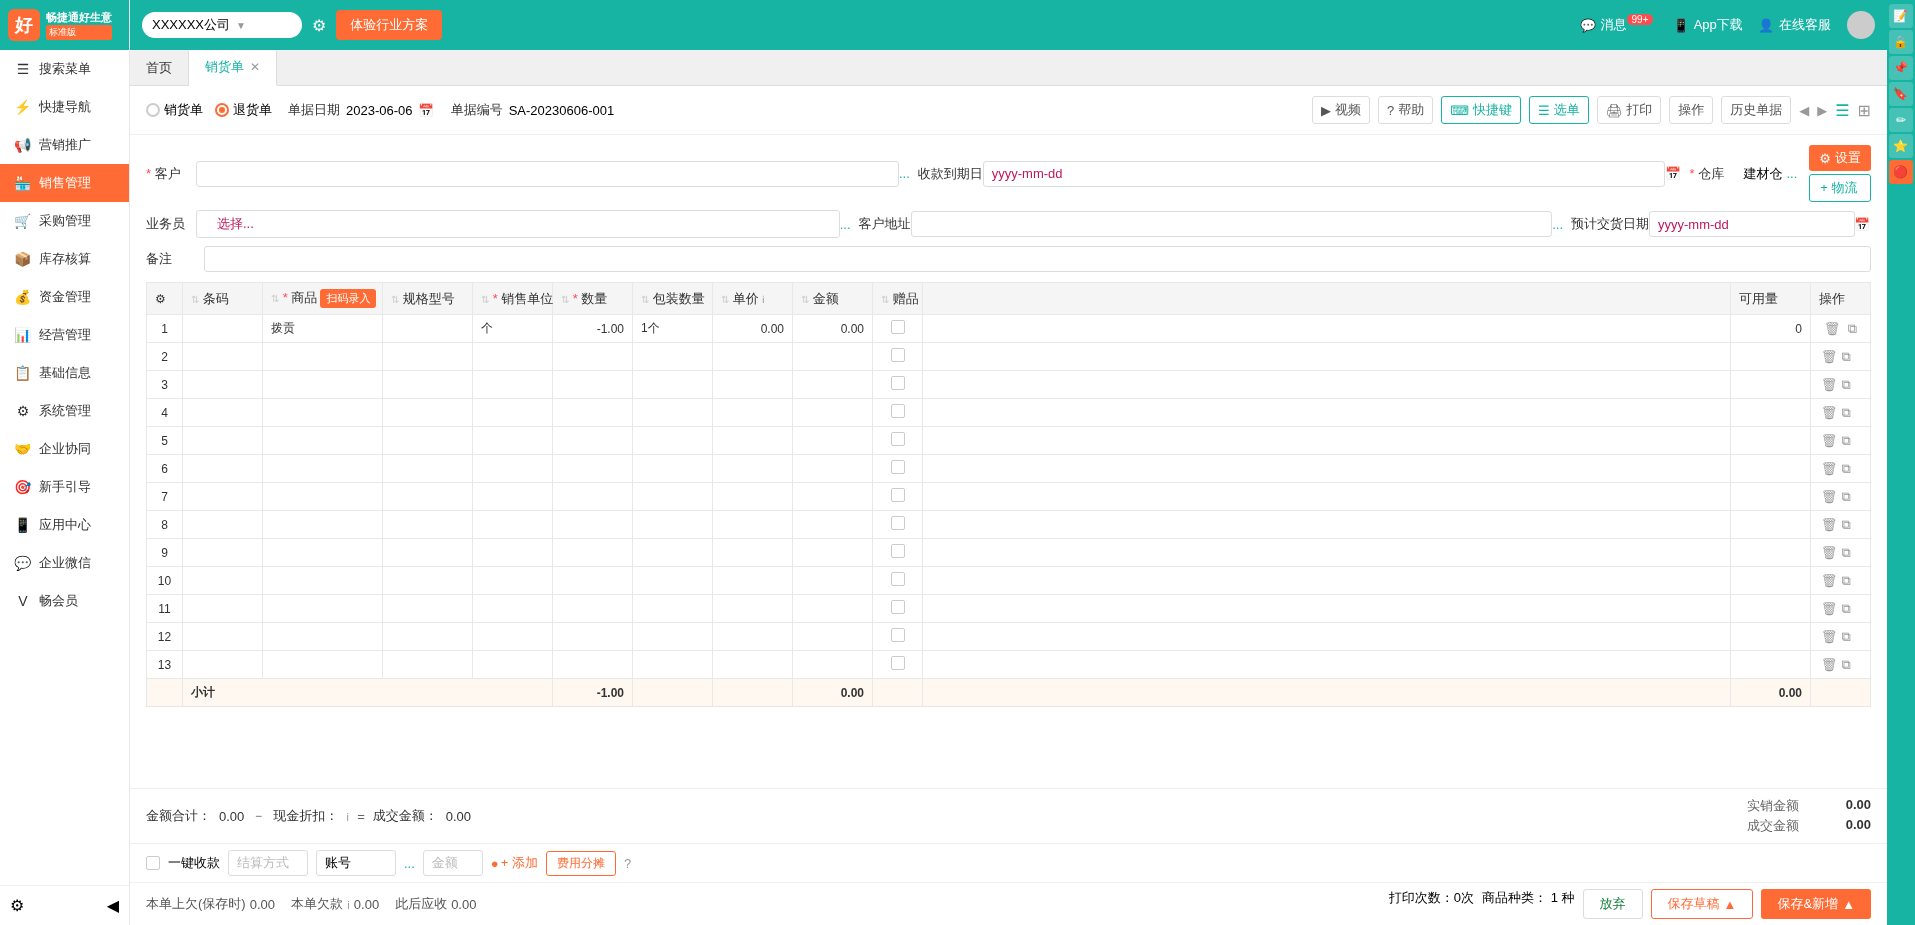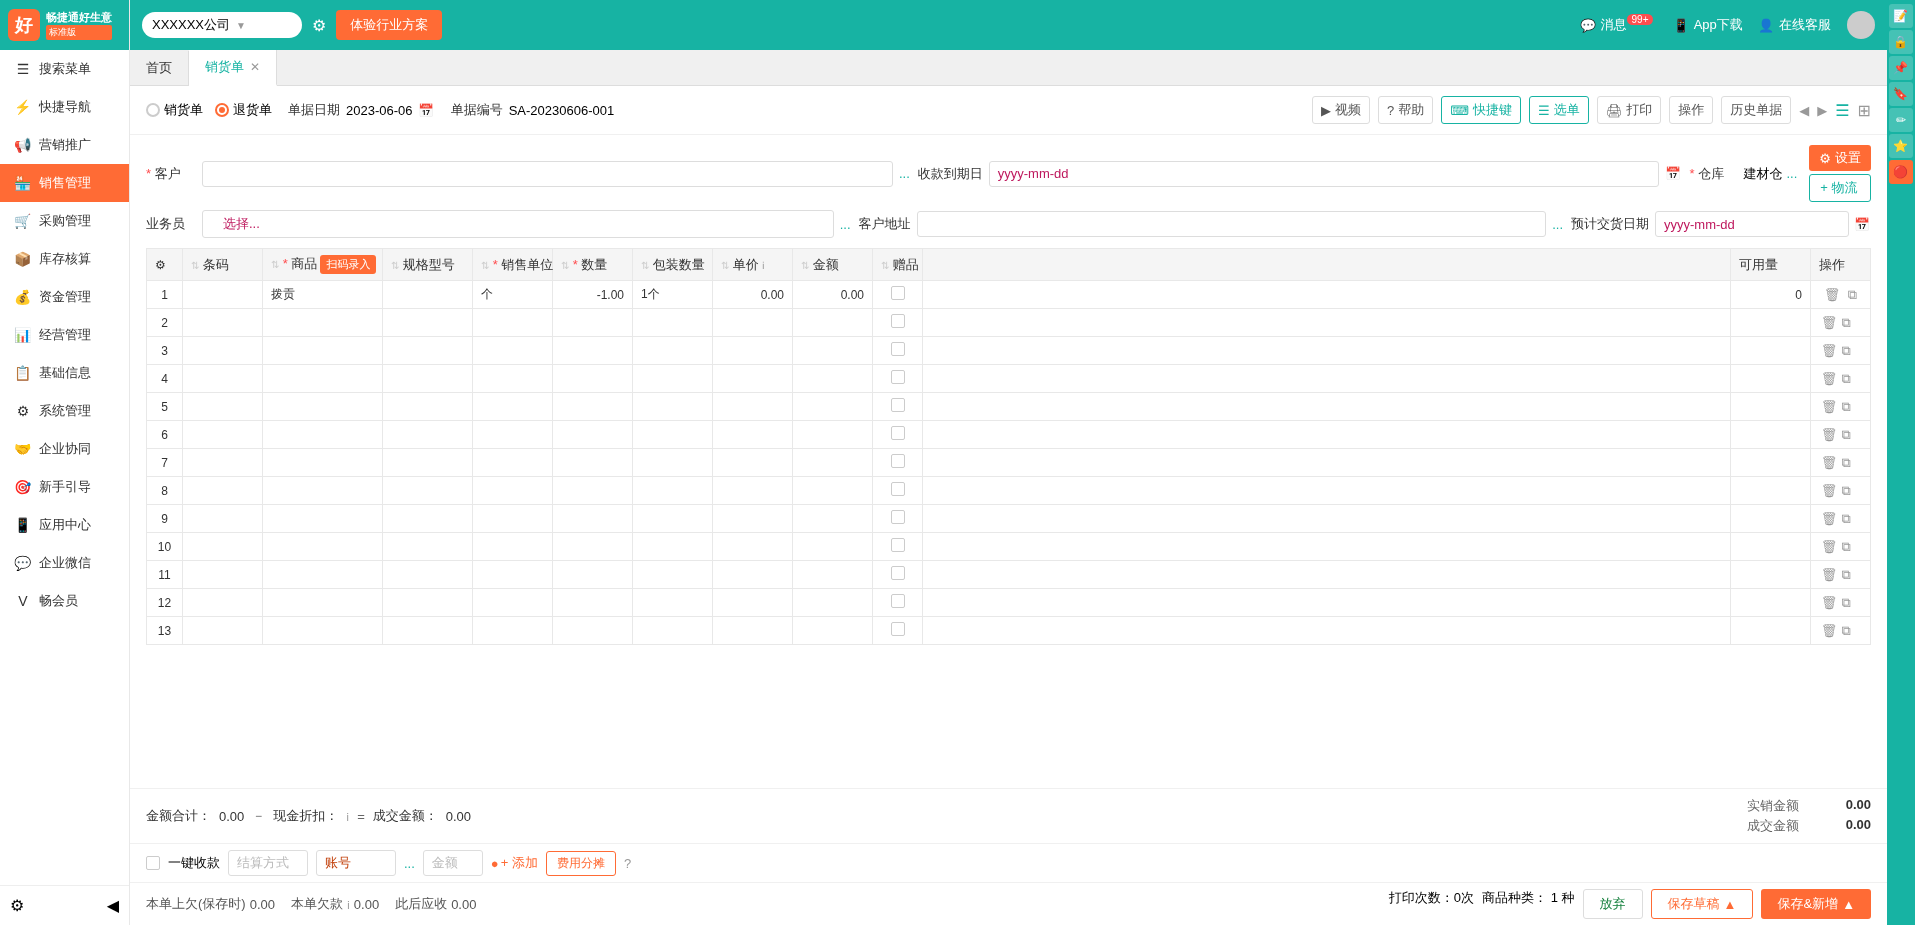--- a/index.html
+++ b/index.html
@@ -46,21 +46,21 @@
     .radio-dot.active { border-color: #ff6b35; }
     .radio-dot.active::after { content: ''; width: 6px; height: 6px; border-radius: 50%; background: #ff6b35; }
     .form-field-inline { display: flex; align-items: center; gap: 6px; }
     .toolbar-right { margin-left: auto; display: flex; align-items: center; gap: 8px; }
     .toolbar-btn { display: flex; align-items: center; gap: 4px; padding: 4px 8px; border: 1px solid #ddd; border-radius: 3px; cursor: pointer; color: #555; font-size: 12px; background: #fff; }
     .toolbar-btn.highlight { color: #17b3a3; border-color: #17b3a3; }
 
     
     .form-fields { padding: 10px 16px; display: flex; flex-direction: column; gap: 8px; flex-shrink: 0; }
     .form-row { display: flex; align-items: center; gap: 8px; }
-    .form-col { display: flex; align-items: center; gap: 6px; flex: 1; }
+    .form-col { display: flex; align-items: center; gap: 0; flex: 1; }
     .field-label { color: #333; white-space: nowrap; min-width: 50px; }
     .field-label.required::before { content: '* '; color: #ff4d4f; }
     .field-input { flex: 1; border: 1px solid #ddd; border-radius: 3px; padding: 4px 8px; color: #333; min-height: 26px; display: flex; align-items: center; }
     .field-input.placeholder { color: #be185d; }
     .field-dots { color: #17b3a3; cursor: pointer; }
     .field-cal { color: #999; cursor: pointer; }
     .settings-btn { background: #ff6b35; color: #fff; border: none; border-radius: 3px; padding: 4px 10px; cursor: pointer; display: flex; align-items: center; gap: 4px; font-size: 12px; }
     .flow-btn { background: #fff; color: #17b3a3; border: 1px solid #17b3a3; border-radius: 3px; padding: 4px 10px; cursor: pointer; display: flex; align-items: center; gap: 4px; font-size: 12px; }
 
     
@@ -319,20 +319,24 @@
           <span class="field-label">客户地址</span>
           <div class="field-input" style="min-width:200px;"></div>
           <span class="field-dots">...</span>
         </div>
         <div class="form-col" style="flex:0 0 300px;">
           <span class="field-label">预计交货日期</span>
           <div class="field-input placeholder" style="min-width:140px;">yyyy-mm-dd</div>
           <span class="field-cal">📅</span>
         </div>
       </div>
+      <div class="form-row">
+        <span class="field-label">备注</span>
+        <div class="field-input" style="flex:1;"></div>
+      </div>
     </div>
 
     <div class="table-section">
       <table class="data-table">
         <thead>
           <tr>
             <th class="col-num">⚙</th>
             <th class="col-barcode">
               <span style="color:#ccc;font-size:10px;">⇅</span>
               <span>条码</span>
@@ -578,20 +582,32 @@
               <td></td>
               <td></td>
               <td></td>
               <td></td>
             <td class="col-gift"><span class="checkbox-cell"></span></td>
             <td></td>
               <td></td>
             <td><span class="action-icon">🗑</span><span class="action-icon">⧉</span></td>
           </tr>
 
+          <tr class="footer-row">
+            <td></td>
+            <td colspan="4">小计</td>
+            <td class="col-qty negative">-1.00</td>
+            <td></td>
+            <td></td>
+            <td class="col-amount">0.00</td>
+            <td></td>
+            <td></td>
+            <td class="col-avail">0.00</td>
+            <td></td>
+          </tr>
         </tbody>
       </table>
     </div>
 
     <div class="bottom-bar">
       <div class="amount-summary">
         <span>金额合计：</span>
         <span>0.00</span>
         <span class="minus-icon">－</span>
         <span>现金折扣：</span>
@@ -612,21 +628,21 @@
       </div>
     </div>
 
     <div class="payment-bar">
       <span style="border:1px solid #ccc;width:14px;height:14px;display:inline-block;border-radius:2px;"></span>
       <span>一键收款</span>
       <div style="border:1px solid #ddd;border-radius:3px;padding:3px 8px;min-width:80px;cursor:pointer;">
         <span style="color:#bbb;">结算方式</span>
       </div>
       <div style="border:1px solid #ddd;border-radius:3px;padding:3px 8px;min-width:80px;cursor:pointer;">
-        <span style="color:#c2410c;">账号</span>
+        <span style="color:#000000;">账号</span>
       </div>
       <span class="field-dots">...</span>
       <div style="border:1px solid #ddd;border-radius:3px;padding:3px 8px;min-width:60px;">
         <span style="color:#bbb;">金额</span>
       </div>
       <span class="add-btn">
         <span>●</span>
         <span>+ 添加</span>
       </span>
       <button class="expense-btn">费用分摊</button>

